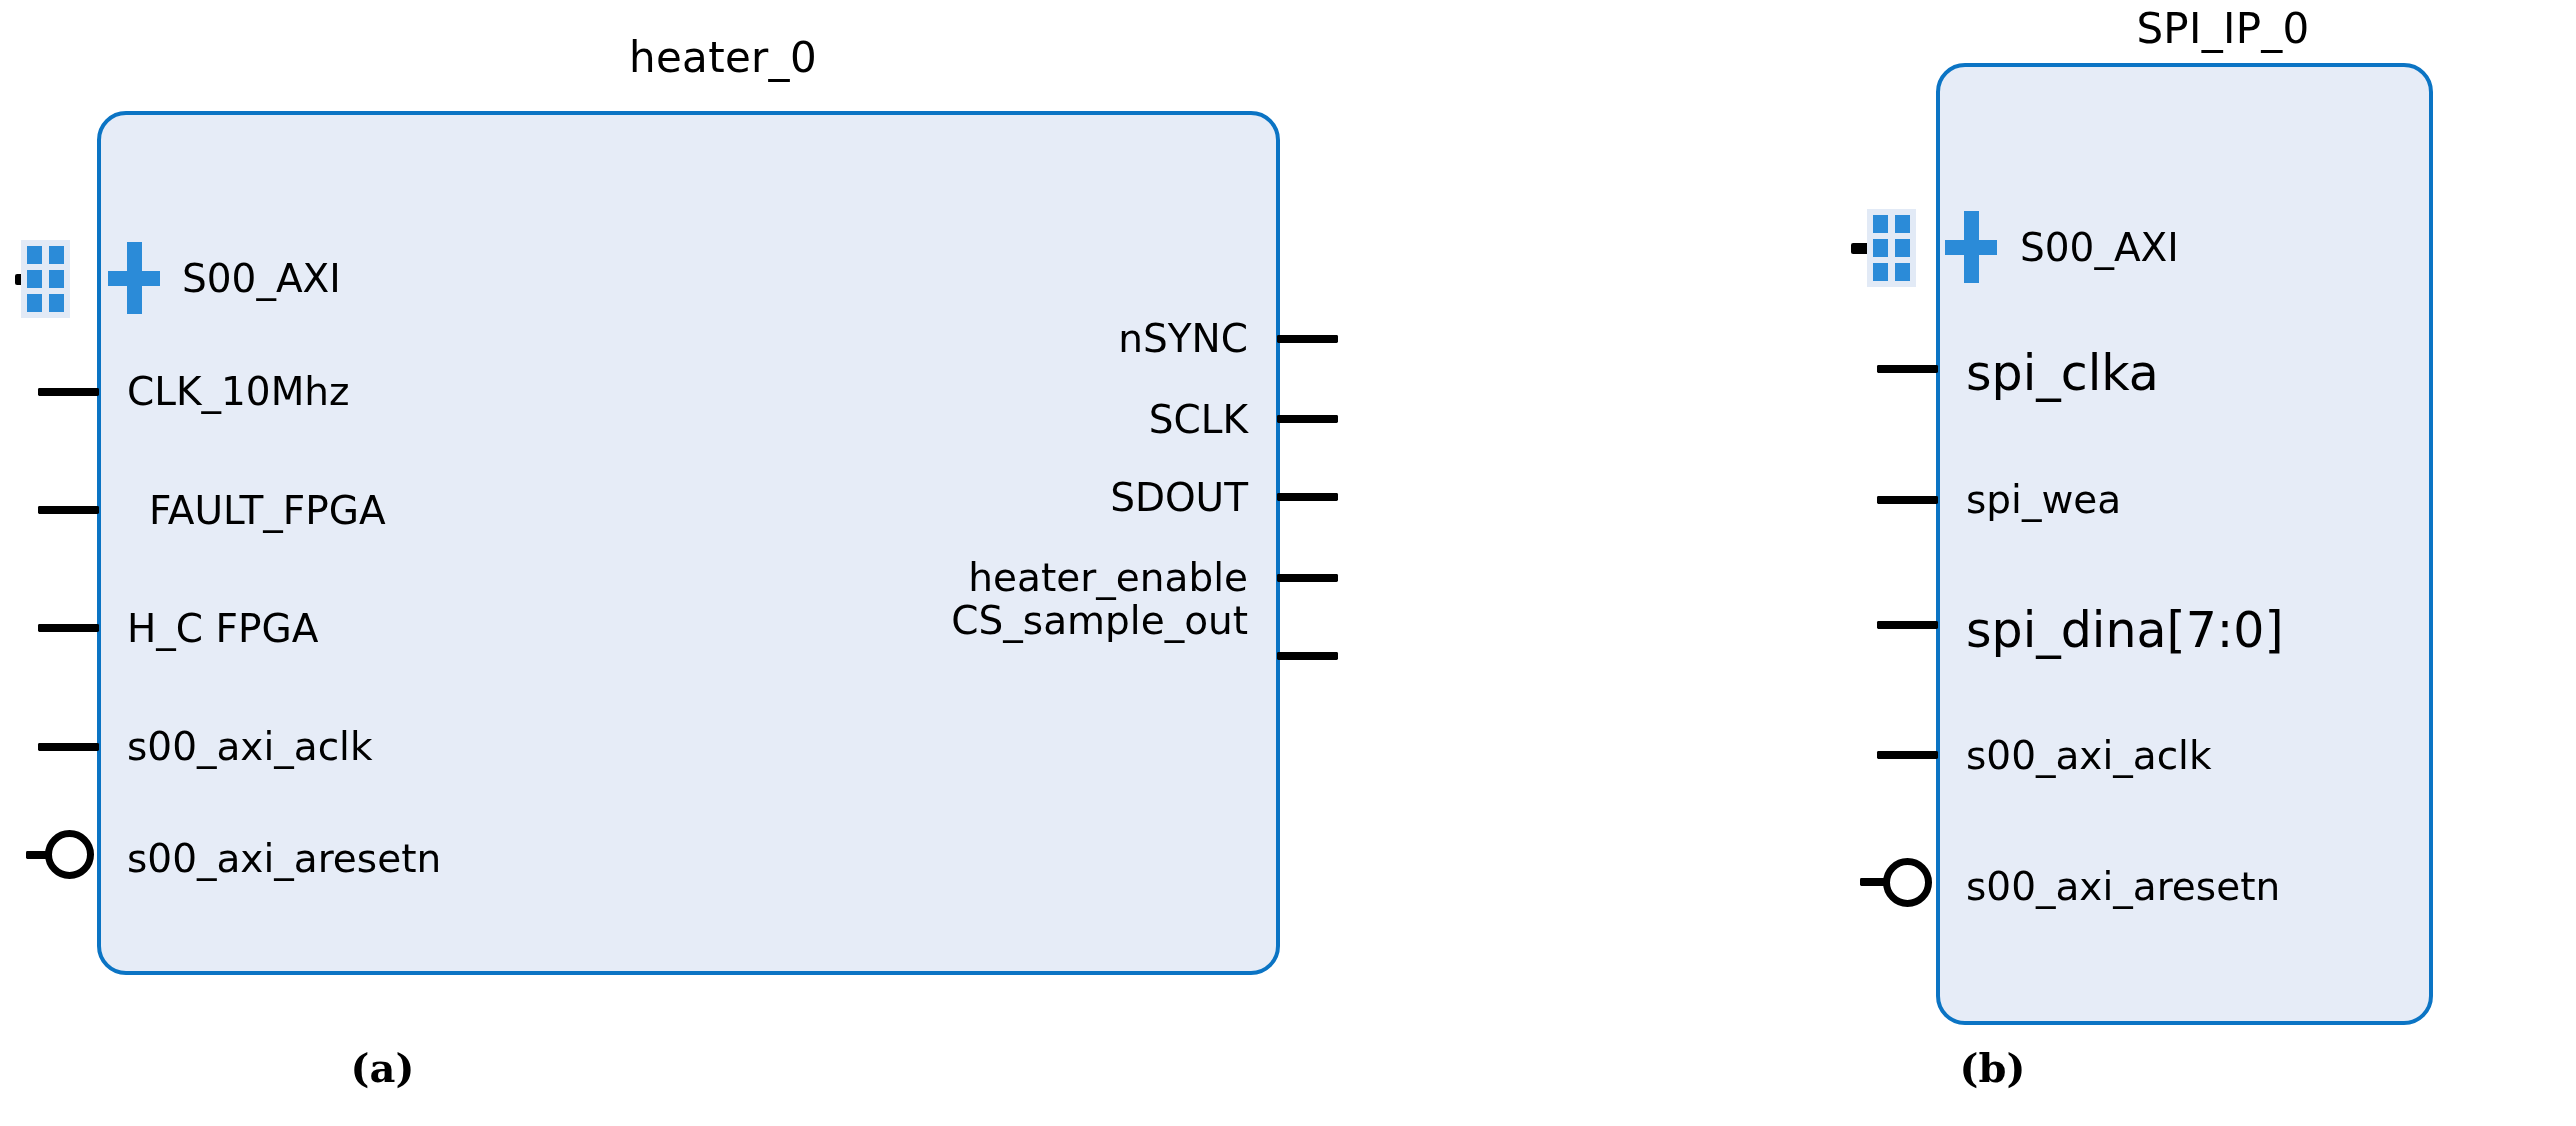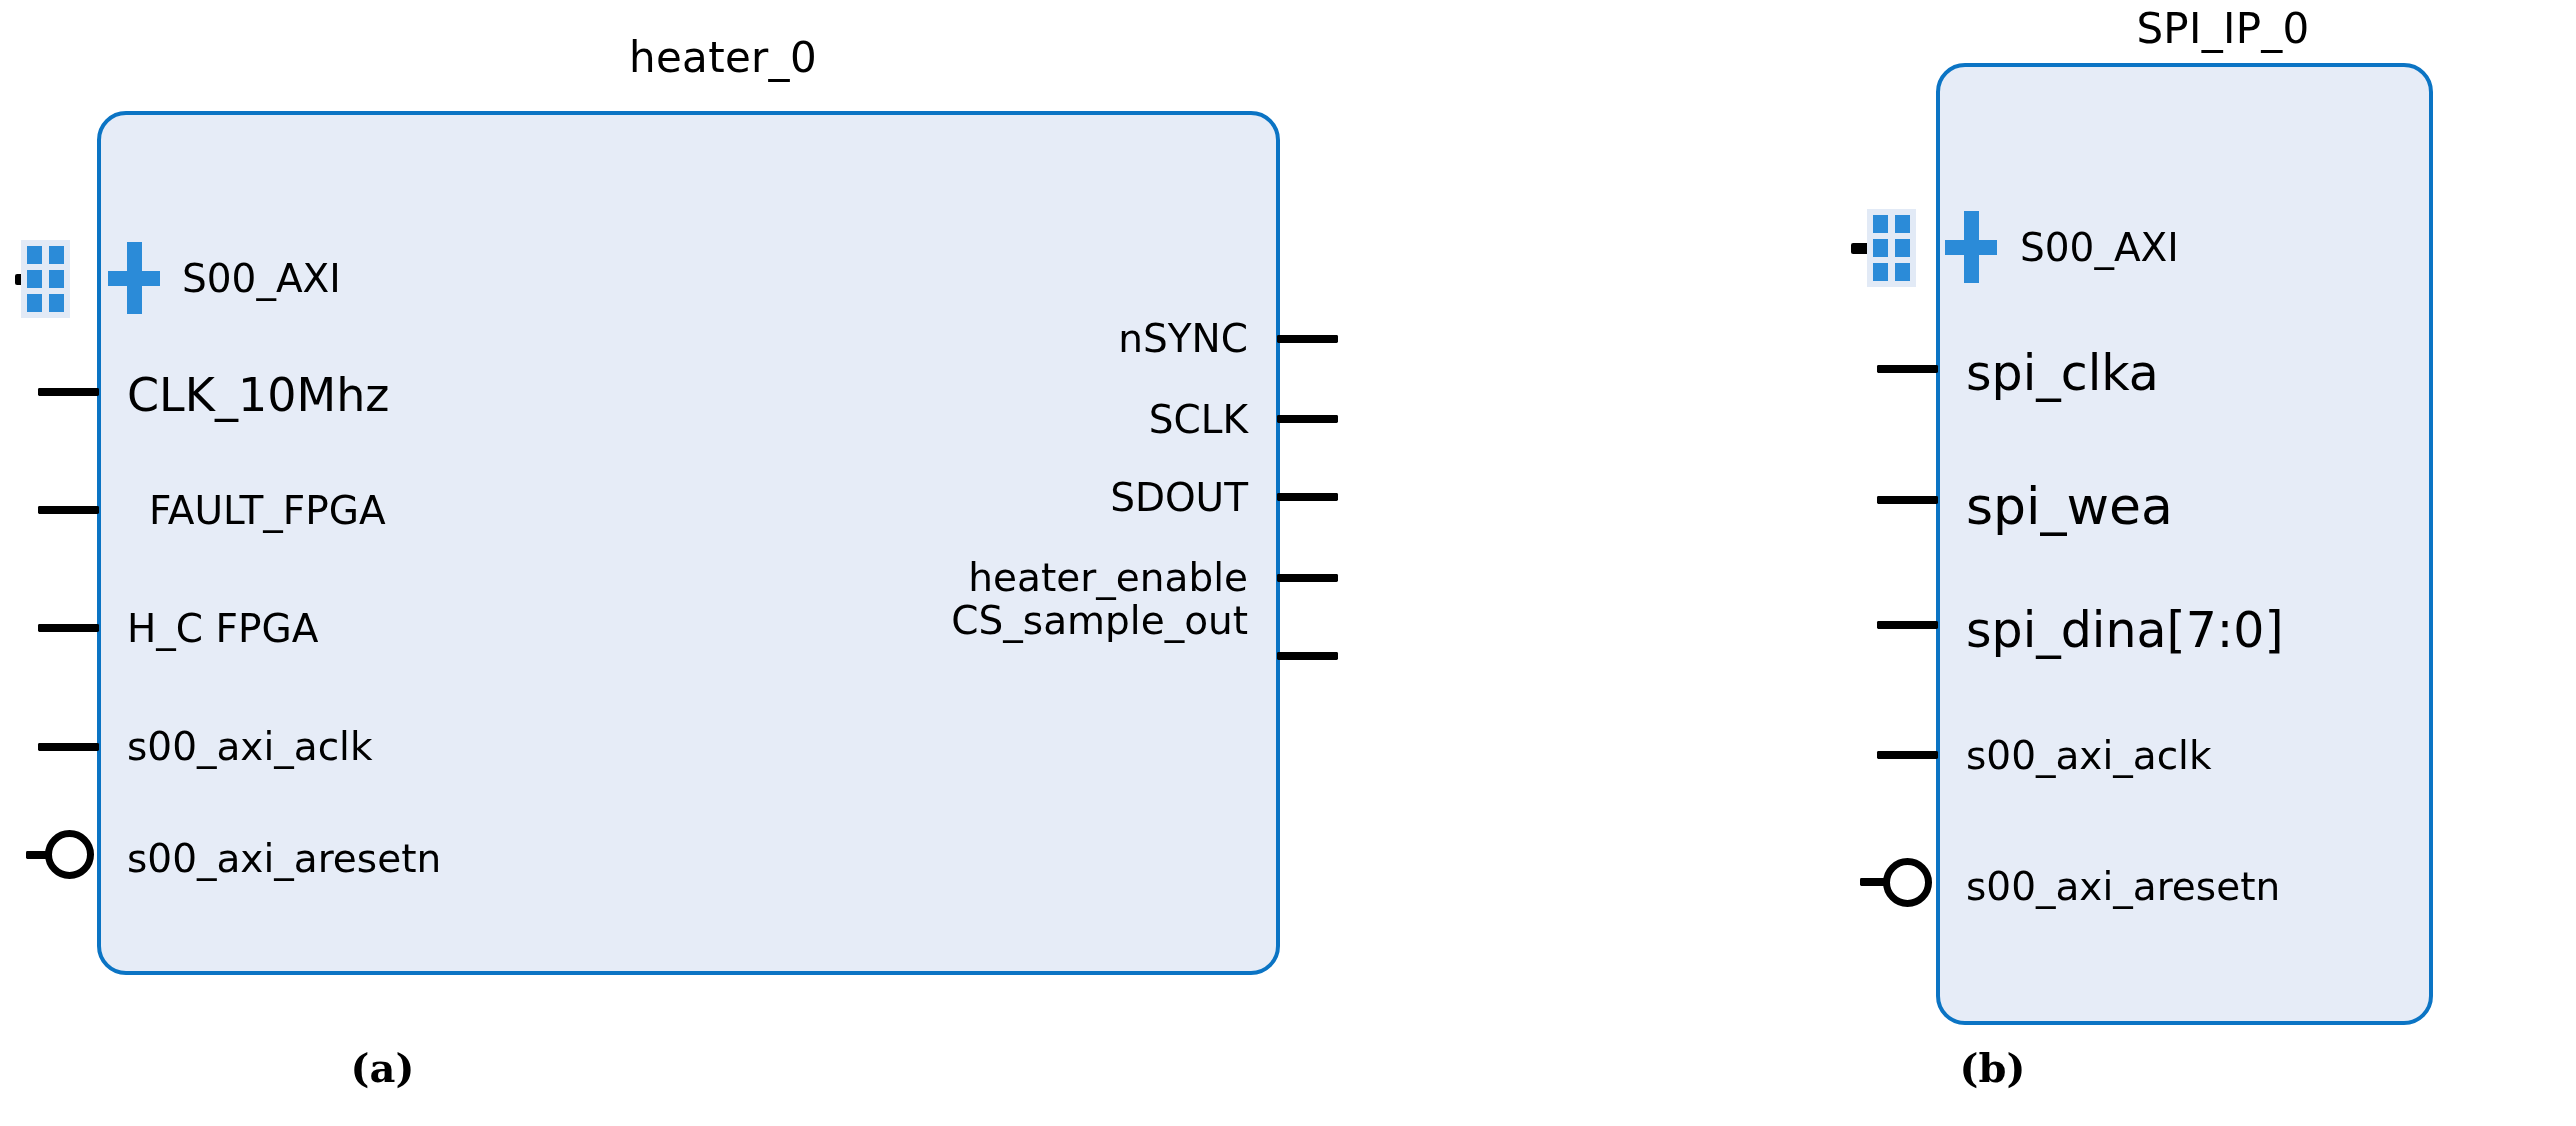--- a/index.html
+++ b/index.html
@@ -140,21 +140,21 @@
       </div>
       <div class="plus-icon" style="left:108px; top:242px; width:52px; height:72px;">
         <div class="v" style="left:19px; top:0; width:15.3px; height:72px;"></div>
         <div class="h" style="left:0; top:28.5px; width:52px; height:15.3px;"></div>
       </div>
       <div class="pin-label left-side" style="left:182px; top:259px; font-size:39px;">S00_AXI</div>
     </div>
 
     <div class="pin">
       <div class="pin-stub" style="left:38px; top:388px; width:61px;"></div>
-      <div class="pin-label left-side" style="left:127px; top:372px; font-size:46px;">CLK_10Mhz</div>
+      <div class="pin-label left-side" style="left:127px; top:372px; font-size:39px;">CLK_10Mhz</div>
     </div>
 
     <div class="pin">
       <div class="pin-stub" style="left:38px; top:506px; width:61px;"></div>
       <div class="pin-label left-side" style="left:127px; top:491px; font-size:39px;margin-left:22px;">FAULT_FPGA</div>
     </div>
 
     <div class="pin">
       <div class="pin-stub" style="left:38px; top:624px; width:61px;"></div>
       <div class="pin-label left-side" style="left:127px; top:609px; font-size:39px;">H_C FPGA</div>
@@ -222,21 +222,21 @@
       <div class="pin-label left-side" style="left:2020px; top:228px; font-size:39px;">S00_AXI</div>
     </div>
 
     <div class="pin">
       <div class="pin-stub" style="left:1877px; top:365px; width:61px;"></div>
       <div class="pin-label left-side" style="left:1966px; top:349px; font-size:49px;">spi_clka</div>
     </div>
 
     <div class="pin">
       <div class="pin-stub" style="left:1877px; top:496px; width:61px;"></div>
-      <div class="pin-label left-side" style="left:1966px; top:480px; font-size:52px;">spi_wea</div>
+      <div class="pin-label left-side" style="left:1966px; top:480px; font-size:39px;">spi_wea</div>
     </div>
 
     <div class="pin">
       <div class="pin-stub" style="left:1877px; top:621px; width:61px;"></div>
       <div class="pin-label left-side" style="left:1966px; top:606px; font-size:49px;">spi_dina[7:0]</div>
     </div>
 
     <div class="pin">
       <div class="pin-stub" style="left:1877px; top:751px; width:61px;"></div>
       <div class="pin-label left-side" style="left:1966px; top:736px; font-size:39px;">s00_axi_aclk</div>

